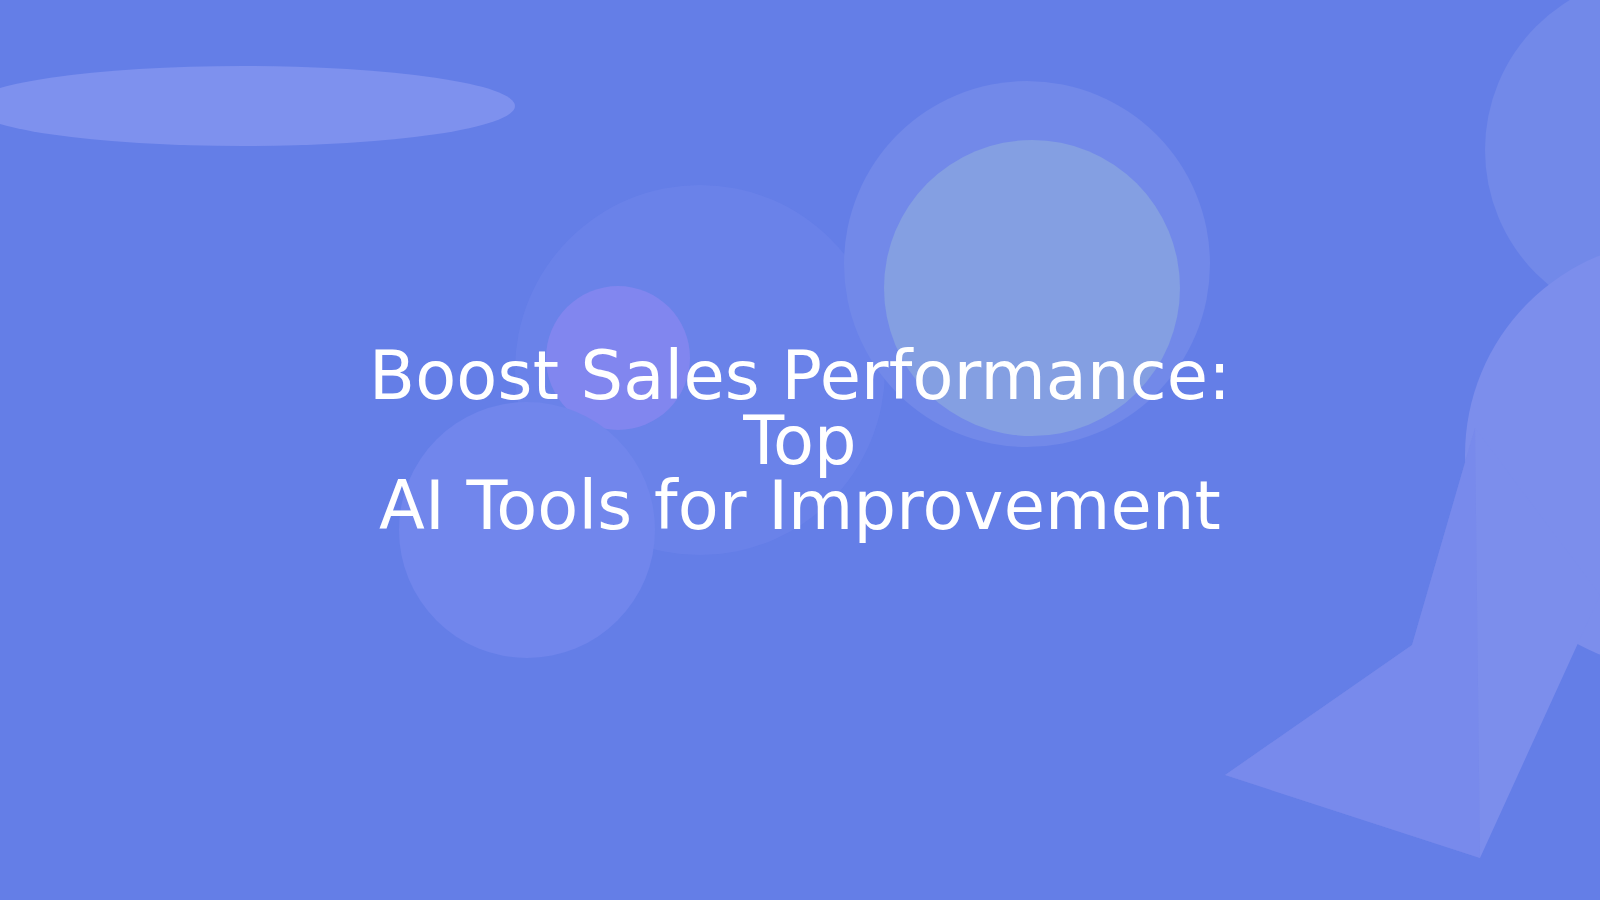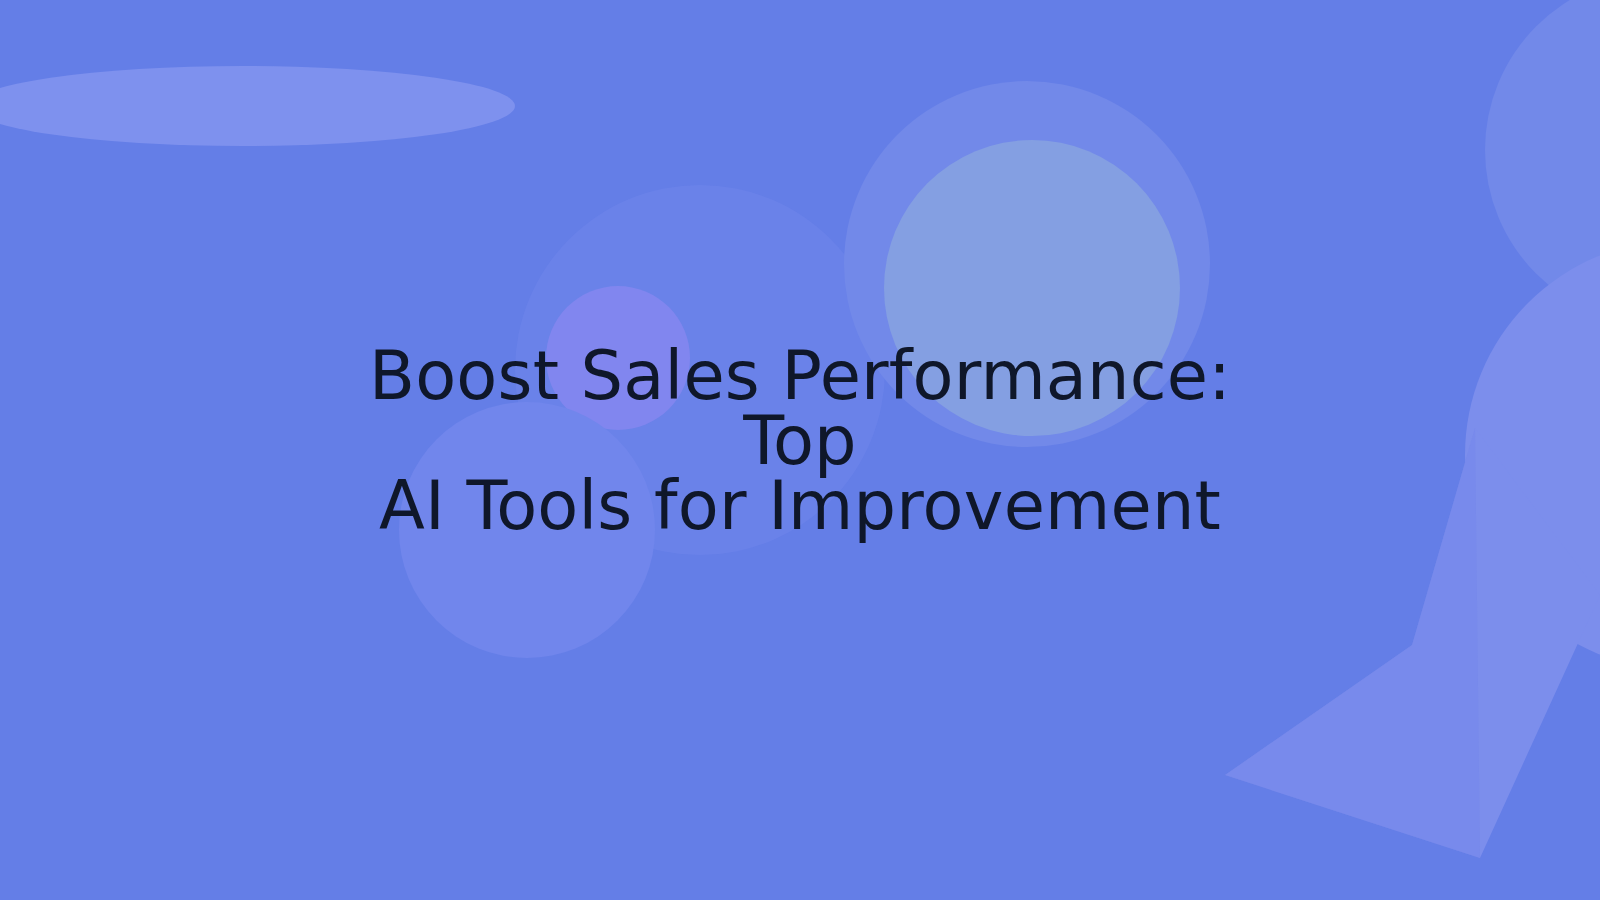--- a/index.html
+++ b/index.html
@@ -31,21 +31,21 @@
     height: 900px;
     display: flex;
     align-items: center;
     justify-content: center;
     pointer-events: none;
   }
   #hero-title {
     margin: 0;
     width: 960px;
     text-align: center;
-    color: #0f172a;
+    color: #ffffff;
     font-family: "DejaVu Sans", "Liberation Sans", sans-serif;
     font-size: 67px;
     font-weight: 400;
     line-height: 65px;
     letter-spacing: 0.2px;
     white-space: pre-line;
     transform: translateY(-9px);
     pointer-events: auto;
   }
 </style>

